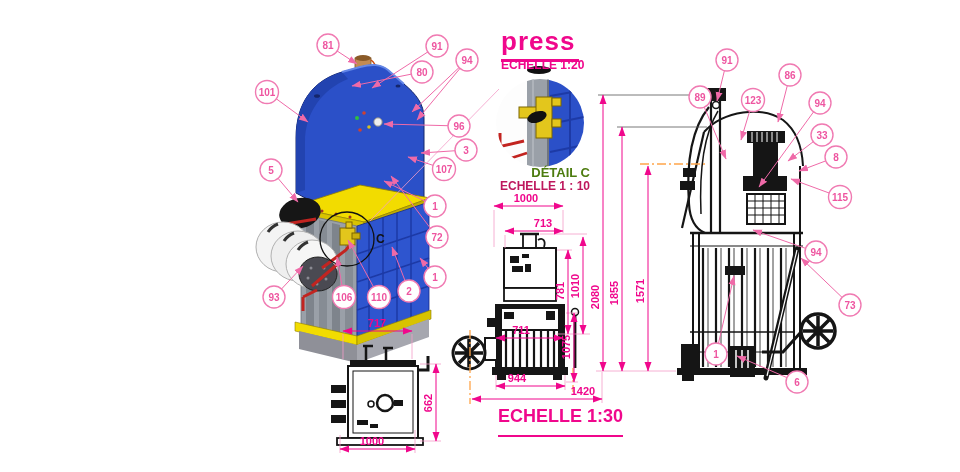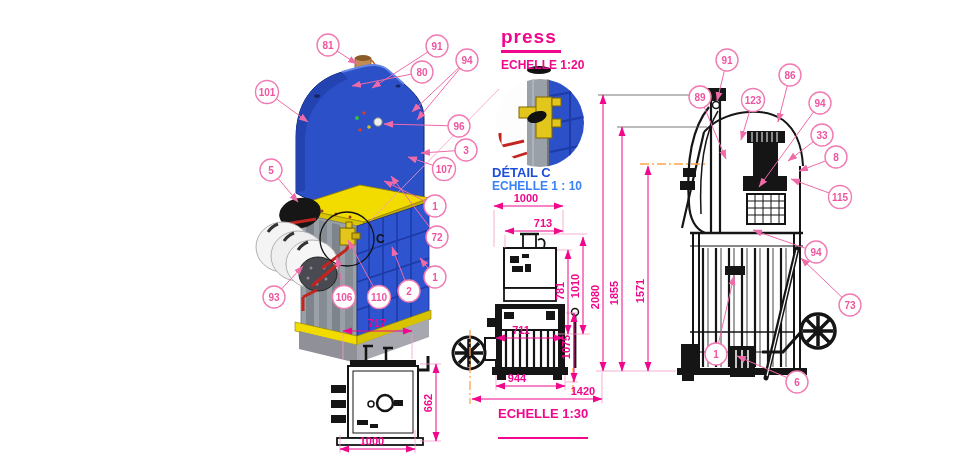--- a/index.html
+++ b/index.html
@@ -8,26 +8,26 @@
   #canvas>svg{position:absolute;left:0;top:0}
   svg text{font-family:"Liberation Sans",sans-serif}
   .dimtext{fill:#f0078c;font-size:11px;font-weight:bold}
   .balloon circle{fill:#fff;stroke:#f07ab2;stroke-width:1.4}
   .balloon text{fill:#ee55a0;font-size:10px;font-weight:bold;text-anchor:middle}
   .leader{stroke:#ef6aa8;stroke-width:1;fill:none}
   .dim{stroke:#f0078c;stroke-width:1;fill:none}
   .ext{stroke:#f49cc8;stroke-width:0.8;fill:none}
   .cline{stroke:#ffa54a;stroke-width:1.3;fill:none;stroke-dasharray:9 3 2 3}
   .ttl{position:absolute;color:#f0078c;font-weight:bold;white-space:nowrap}
-  #t-press{left:501px;top:26px;font-size:19px;letter-spacing:1px;
+  #t-press{left:501px;top:26px;font-size:26px;letter-spacing:1px;
            border-bottom:3px solid #f0078c;padding:0 4px 2px 0}
   #t-e20{left:501px;top:58px;font-size:12px}
-  #t-detail{left:492px;top:165px;width:98px;text-align:left;color:#1d4ed8;font-size:13px}
-  #t-e110{left:492px;top:179px;width:98px;text-align:left;color:#3b82f6;font-size:12px}
-  #t-e30{left:498px;top:406px;font-size:13px;border-bottom:2px solid #f0078c;padding-bottom:16px}
+  #t-detail{left:492px;top:165px;width:98px;text-align:right;color:#4d7c0f;font-size:13px}
+  #t-e110{left:492px;top:179px;width:98px;text-align:right;color:#be185d;font-size:12px}
+  #t-e30{left:498px;top:406px;font-size:18px;border-bottom:2px solid #f0078c;padding-bottom:8px}
 </style>
 </head>
 <body>
 
 <div id="canvas">
 
 <svg width="960" height="472" viewBox="0 0 960 472">
   <defs>
     <marker id="da" markerUnits="userSpaceOnUse" markerWidth="10" markerHeight="10" refX="9" refY="5" orient="auto-start-reverse">
       <path d="M0,1.5 L9.5,5 L0,8.5 Z" fill="#f0078c"></path>

